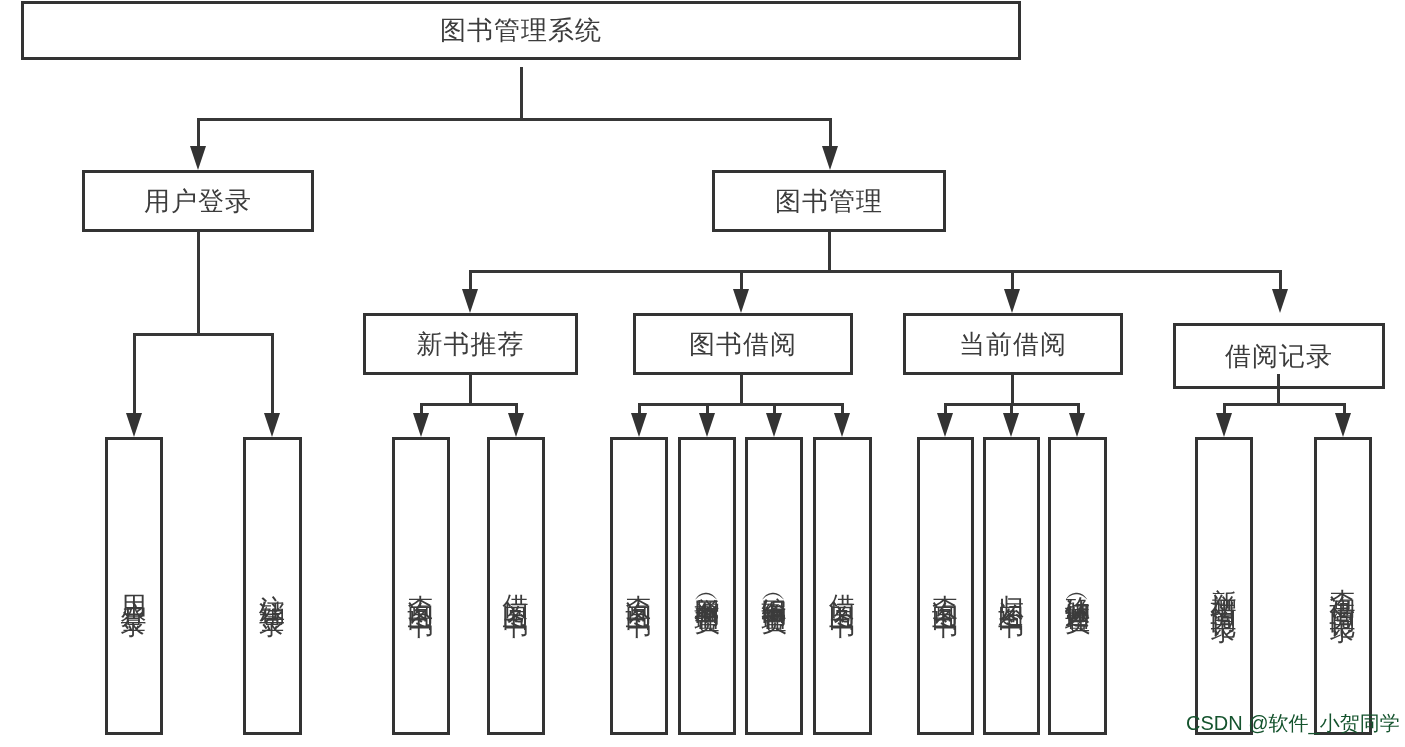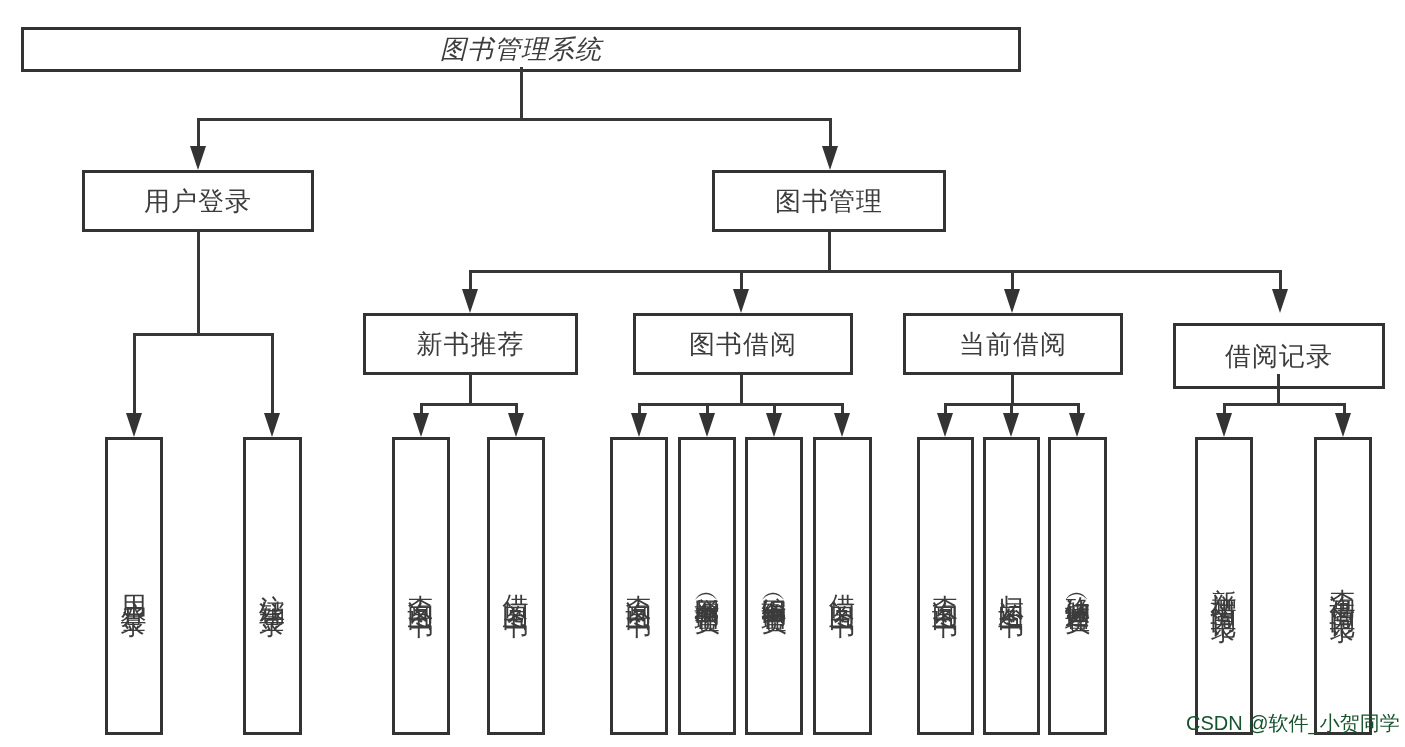--- a/index.html
+++ b/index.html
@@ -49,21 +49,21 @@
     font-size: 20px;
     color: #14532d;
     white-space: nowrap;
   }
 </style>
 </head>
 <body>
 
 <div id="canvas">
 
-  <div class="box hbox" style="left:21px;top:27px;width:1000px;height:45px;font-style:italic;">图书管理系统</div>
+  <div class="box hbox" style="left:21px;top:1px;width:1000px;height:59px;">图书管理系统</div>
 
   <div class="box hbox" style="left:82px;top:170px;width:232px;height:62px;">用户登录</div>
   <div class="box hbox" style="left:712px;top:170px;width:234px;height:62px;">图书管理</div>
 
   <div class="box hbox" style="left:363px;top:313px;width:215px;height:62px;">新书推荐</div>
   <div class="box hbox" style="left:633px;top:313px;width:220px;height:62px;">图书借阅</div>
   <div class="box hbox" style="left:903px;top:313px;width:220px;height:62px;">当前借阅</div>
   <div class="box hbox" style="left:1173px;top:323px;width:212px;height:66px;">借阅记录</div>
 
   <div class="box vbox" style="left:105px;top:437px;width:58px;height:298px;">用户登录</div>

